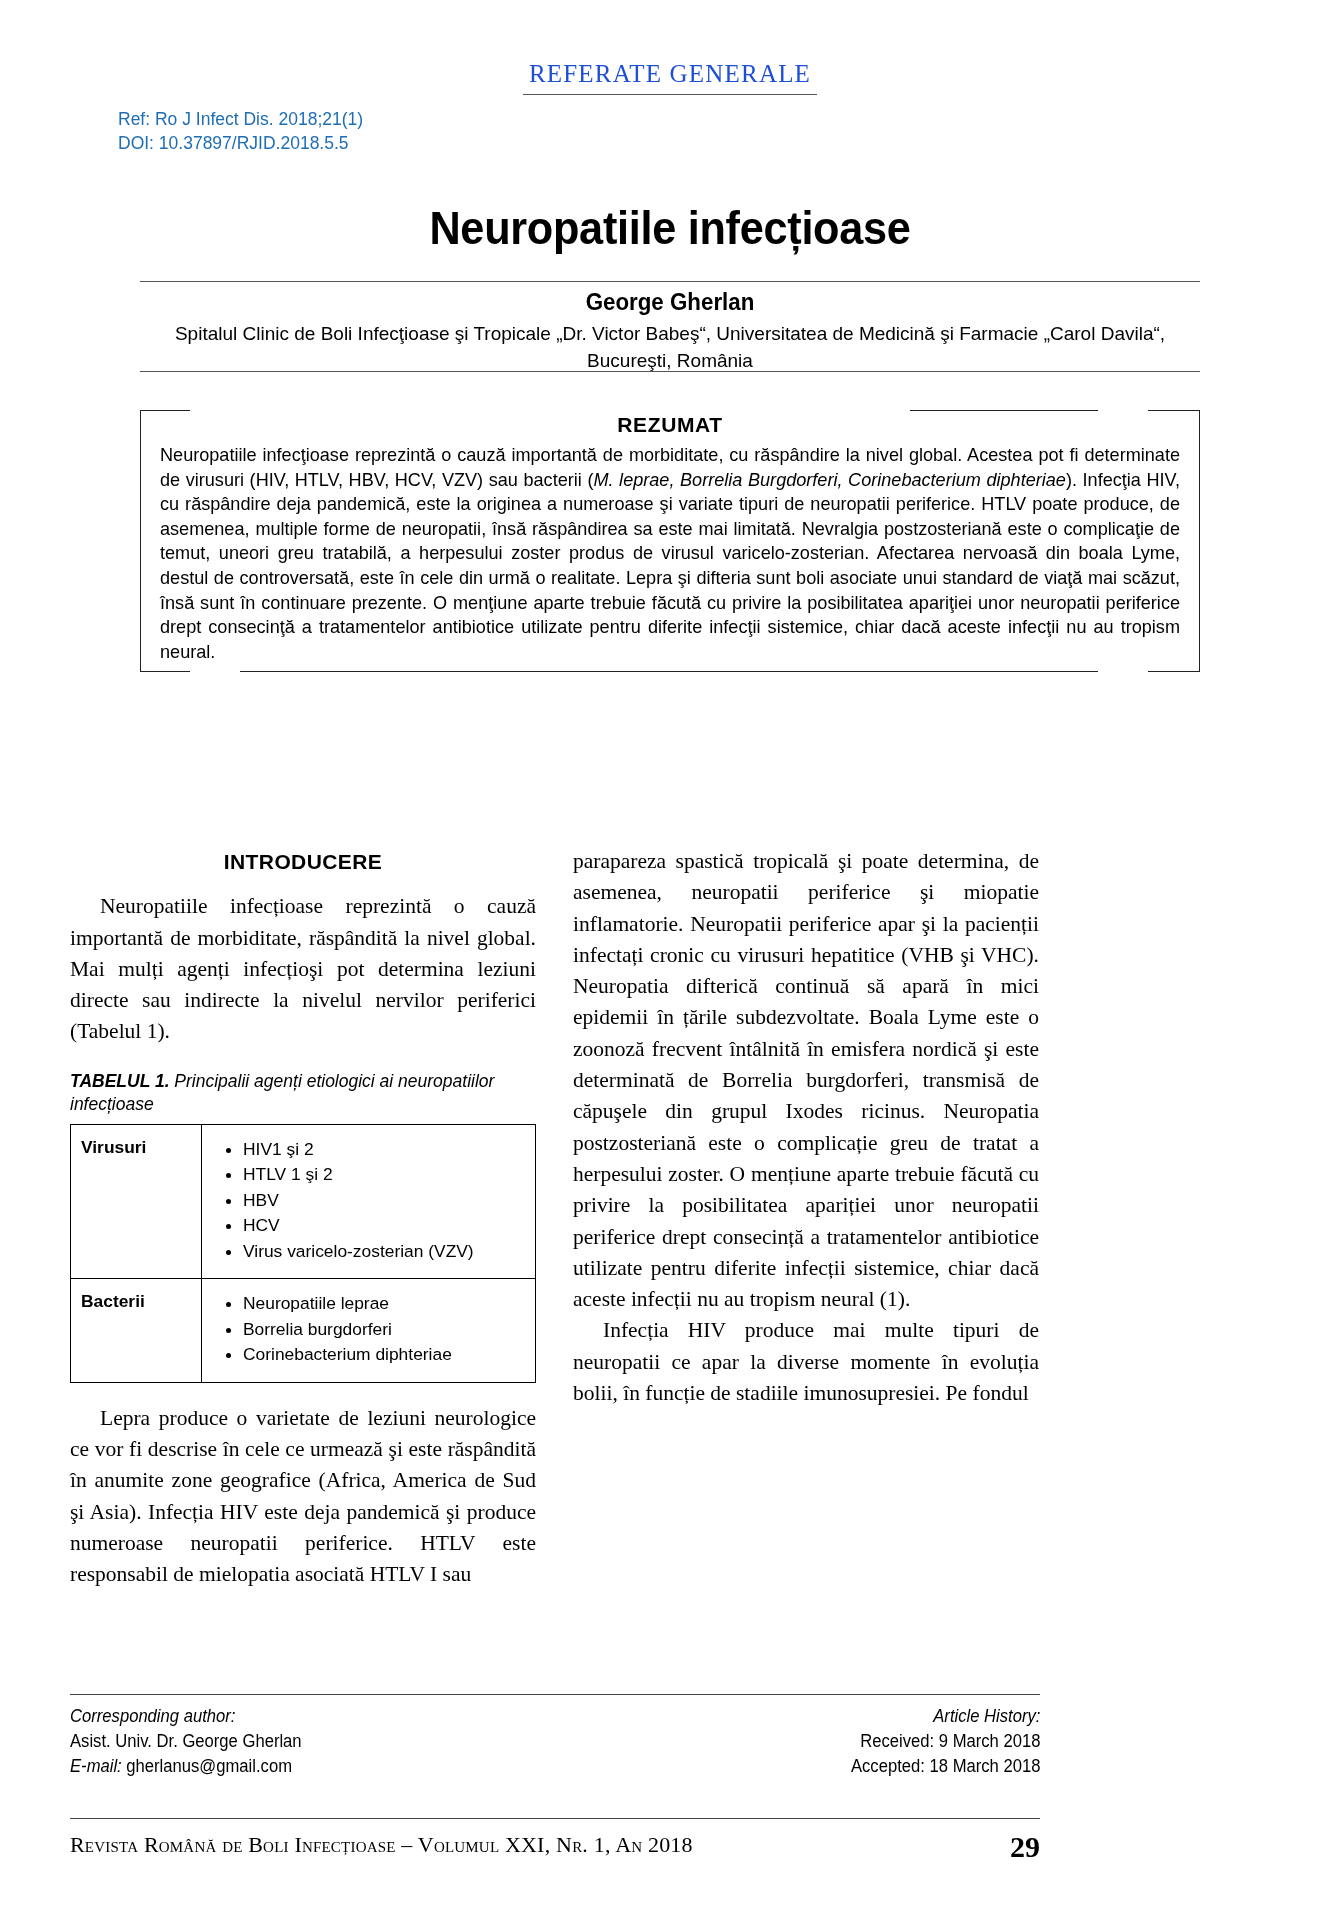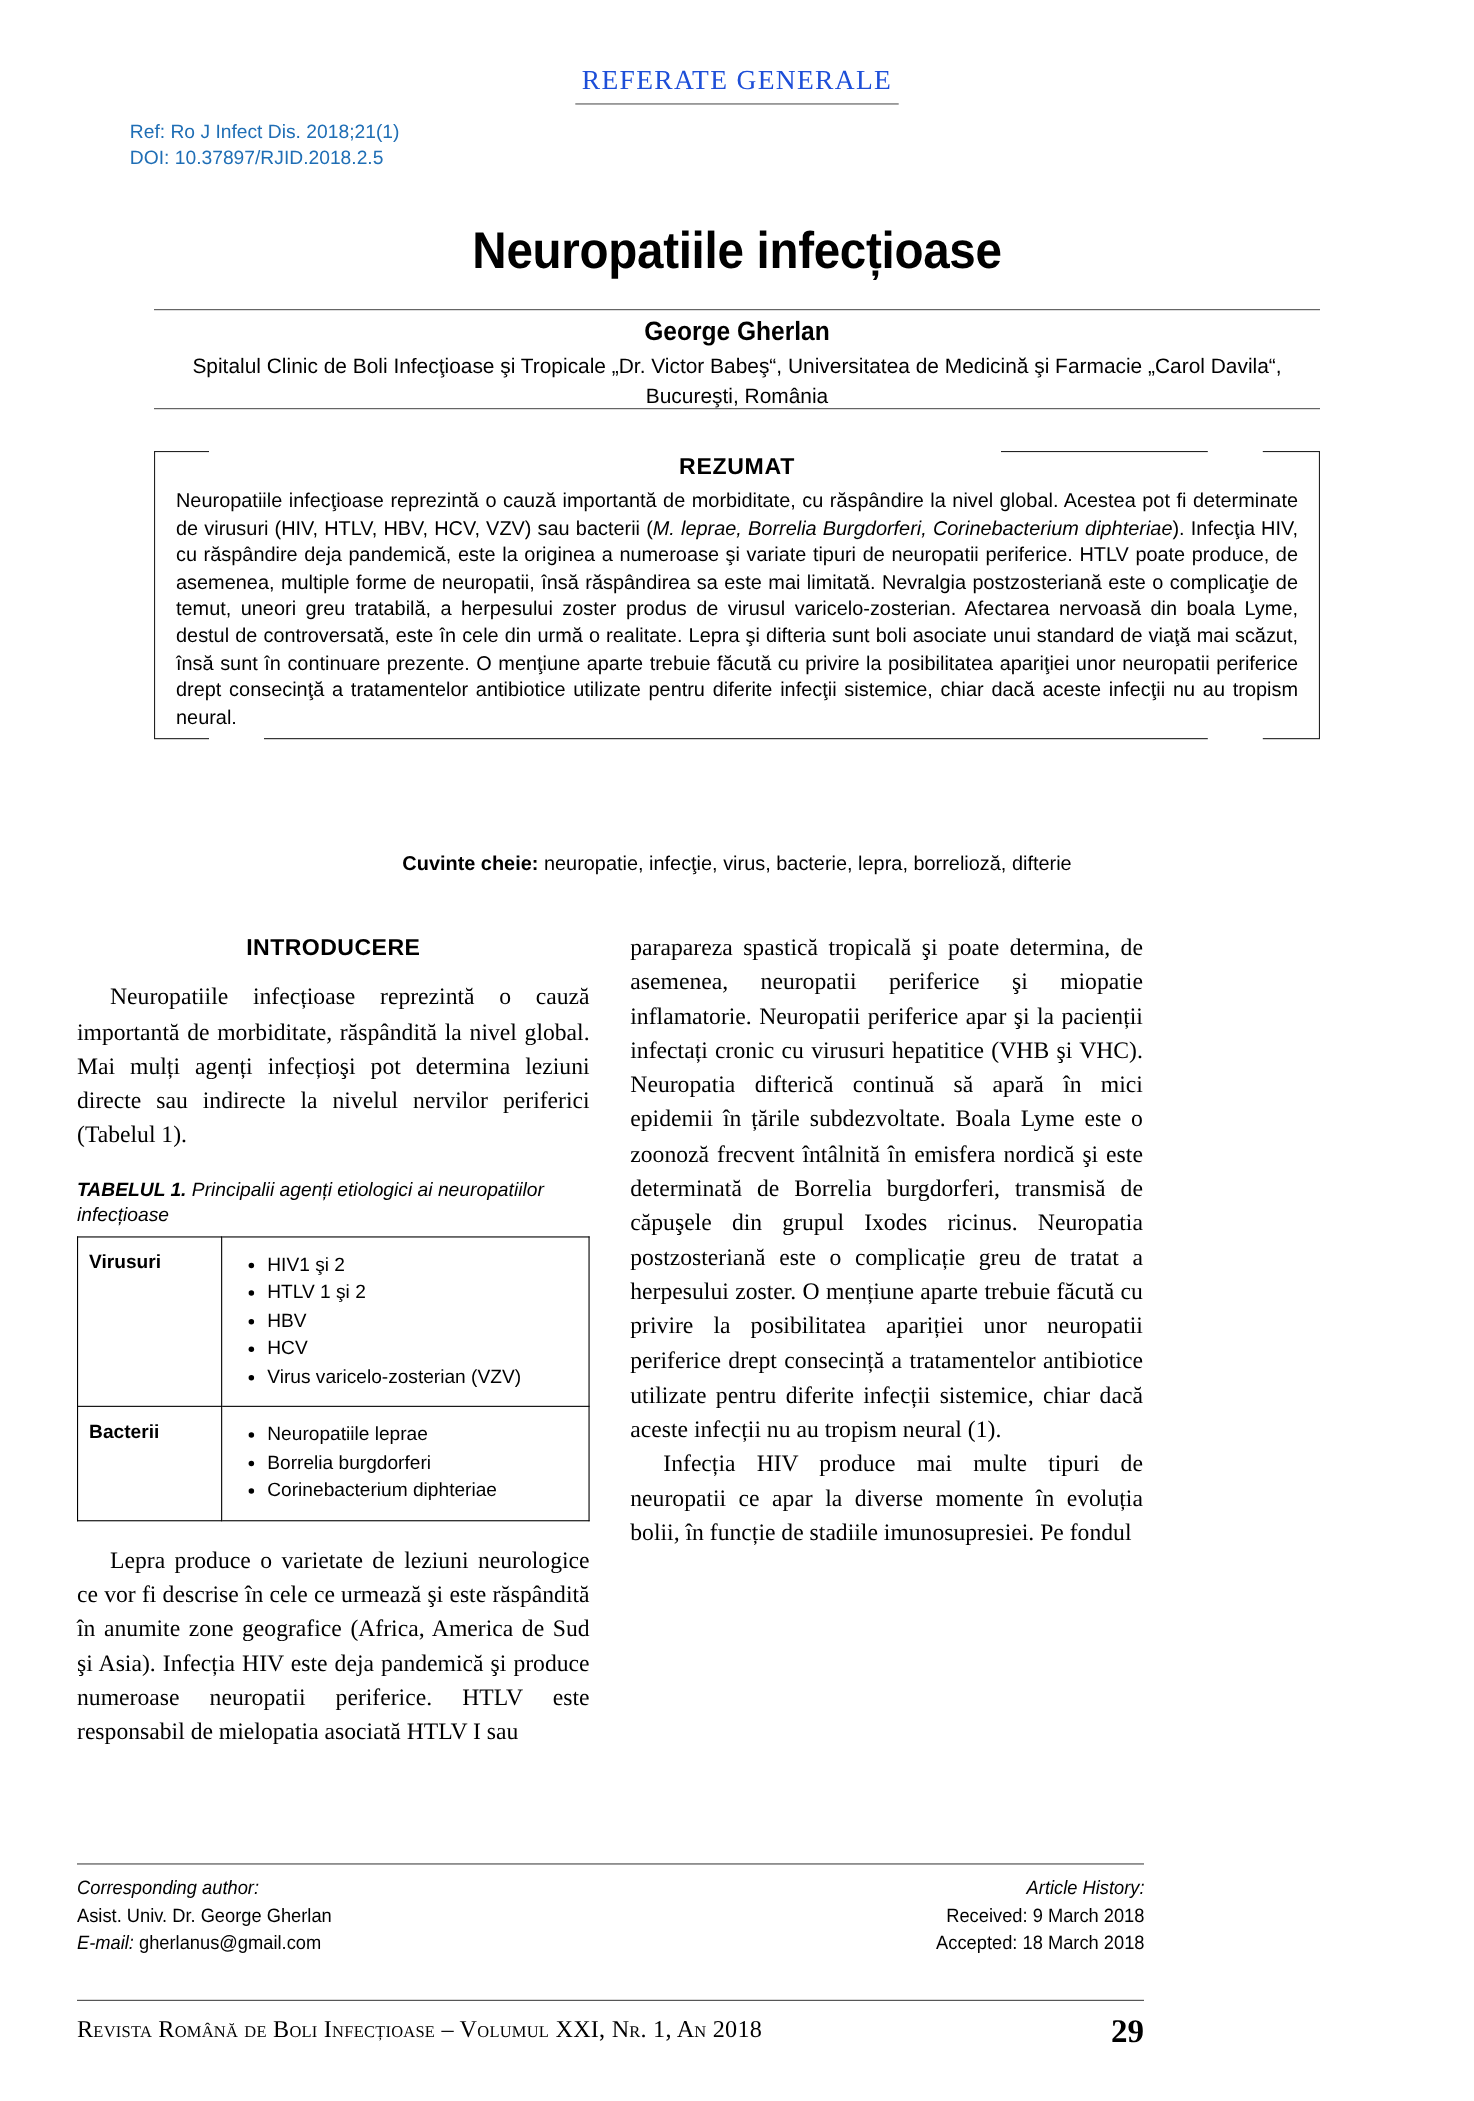--- a/index.html
+++ b/index.html
@@ -282,21 +282,21 @@
 <body>
 
 <div class="page">
 
   <div class="running-head-wrap">
     <div class="running-head">REFERATE GENERALE</div>
   </div>
 
   <div class="refblock">
     <div>Ref: Ro J Infect Dis. 2018;21(1)</div>
-    <div>DOI: 10.37897/RJID.2018.2.5</div>
+    <div>DOI: 10.37897/RJID.2018.5.5</div>
   </div>
 
   <div class="title">Neuropatiile infecțioase</div>
 
   <div class="author-rule-top"></div>
   <div class="author-name">George Gherlan</div>
   <div class="affiliation">Spitalul Clinic de Boli Infecţioase şi Tropicale „Dr. Victor Babeş“, Universitatea de Medicină şi Farmacie „Carol Davila“, Bucureşti, România</div>
   <div class="author-rule-bottom"></div>
 
   <div class="abstract-box"></div>
@@ -304,23 +304,20 @@
   <div class="notch" style="left:1098px; top:407px; width:50px;"></div>
   <div class="notch" style="left:190px; top:668px; width:50px;"></div>
   <div class="notch" style="left:1098px; top:668px; width:50px;"></div>
 
   <div class="abstract-title">REZUMAT</div>
 
   <div class="abstract-body">
     <span>Neuropatiile infecţioase reprezintă o cauză importantă de morbiditate, cu răspândire la nivel global. Acestea pot fi determinate de virusuri (HIV, HTLV, HBV, HCV, VZV) sau bacterii (</span><i>M. leprae, Borrelia Burgdorferi, Corinebacterium diphteriae</i><span>). Infecţia HIV, cu răspândire deja pandemică, este la originea a numeroase şi variate tipuri de neuropatii periferice. HTLV poate produce, de asemenea, multiple forme de neuropatii, însă răspândirea sa este mai limitată. Nevralgia postzosteriană este o complicaţie de temut, uneori greu tratabilă, a herpesului zoster produs de virusul varicelo-zosterian. Afectarea nervoasă din boala Lyme, destul de controversată, este în cele din urmă o realitate. Lepra şi difteria sunt boli asociate unui standard de viaţă mai scăzut, însă sunt în continuare prezente. O menţiune aparte trebuie făcută cu privire la posibilitatea apariţiei unor neuropatii periferice drept consecinţă a tratamentelor antibiotice utilizate pentru diferite infecţii sistemice, chiar dacă aceste infecţii nu au tropism neural.</span>
   </div>
 
-  <div class="keywords">
-    <b>Cuvinte cheie:</b><span> neuropatie, infecţie, virus, bacterie, lepra, borrelioză, difterie</span>
-  </div>
 
   <div class="col left">
     <div class="sec-head">INTRODUCERE</div>
     <p class="para">Neuropatiile infecțioase reprezintă o cauză importantă de morbiditate, răspândită la nivel global. Mai mulți agenți infecțioşi pot determina leziuni directe sau indirecte la nivelul nervilor periferici (Tabelul 1).</p>
 
     <div class="table-caption">
       <b>TABELUL 1.</b><span> Principalii agenți etiologici ai neuropatiilor infecțioase</span>
     </div>
 
     <table class="agents">

